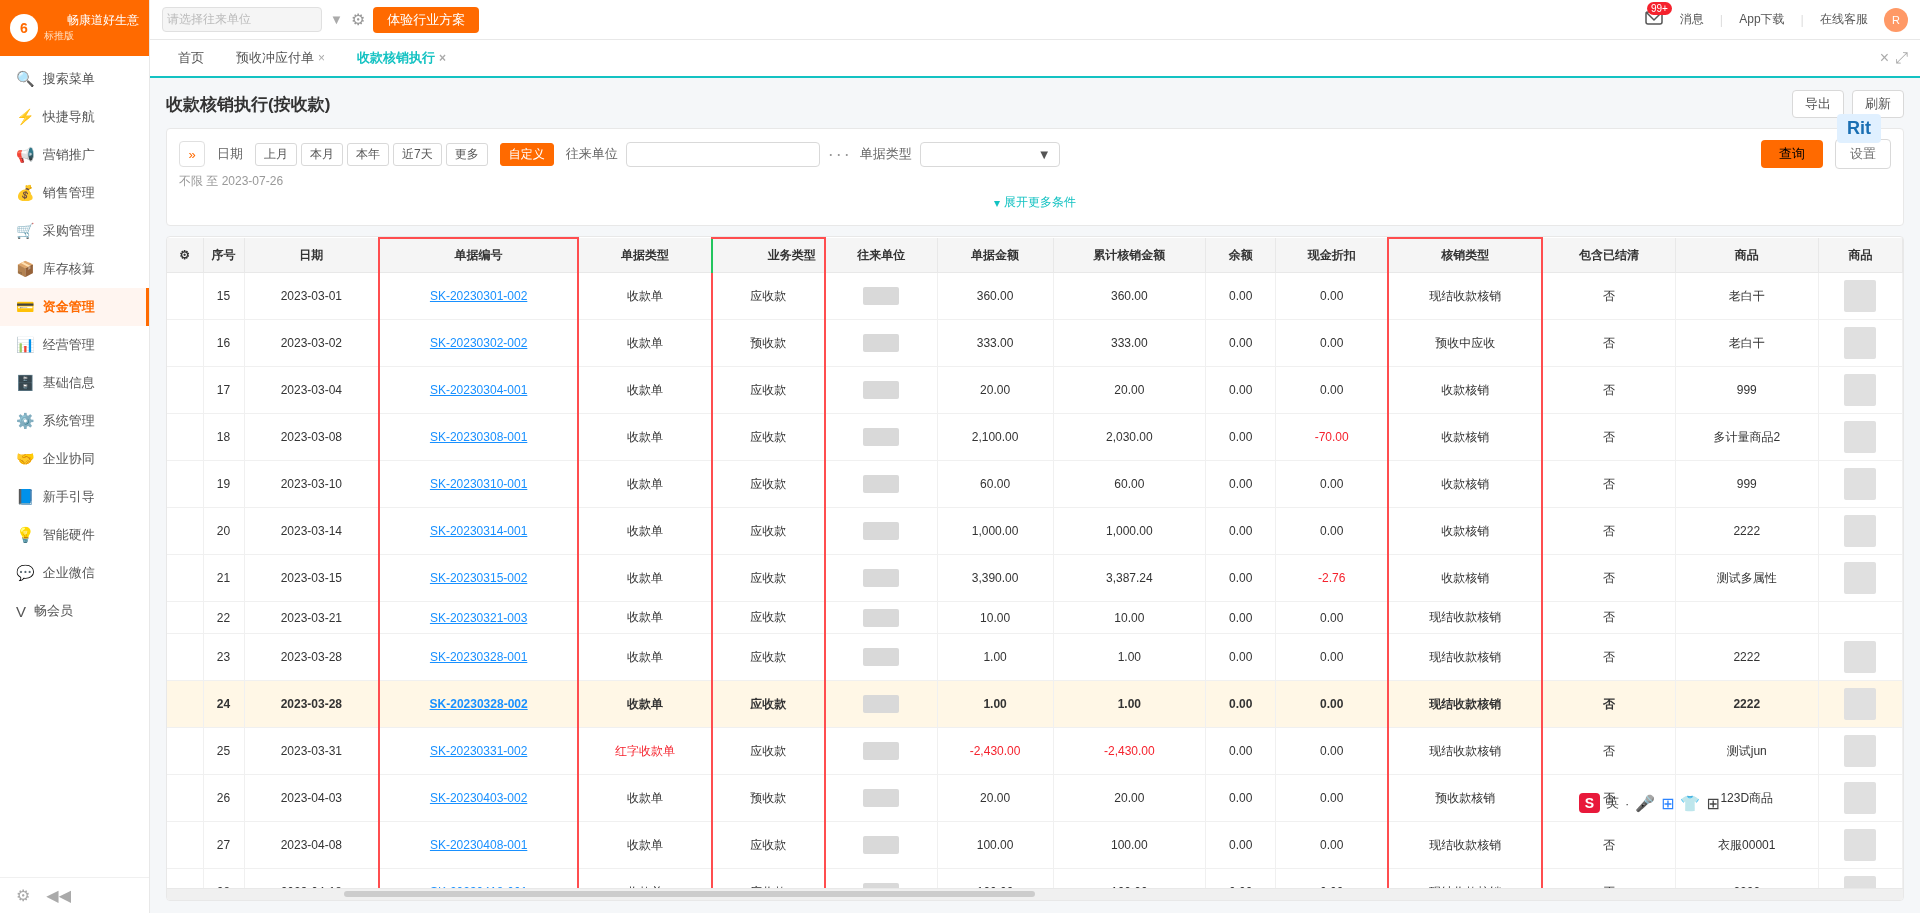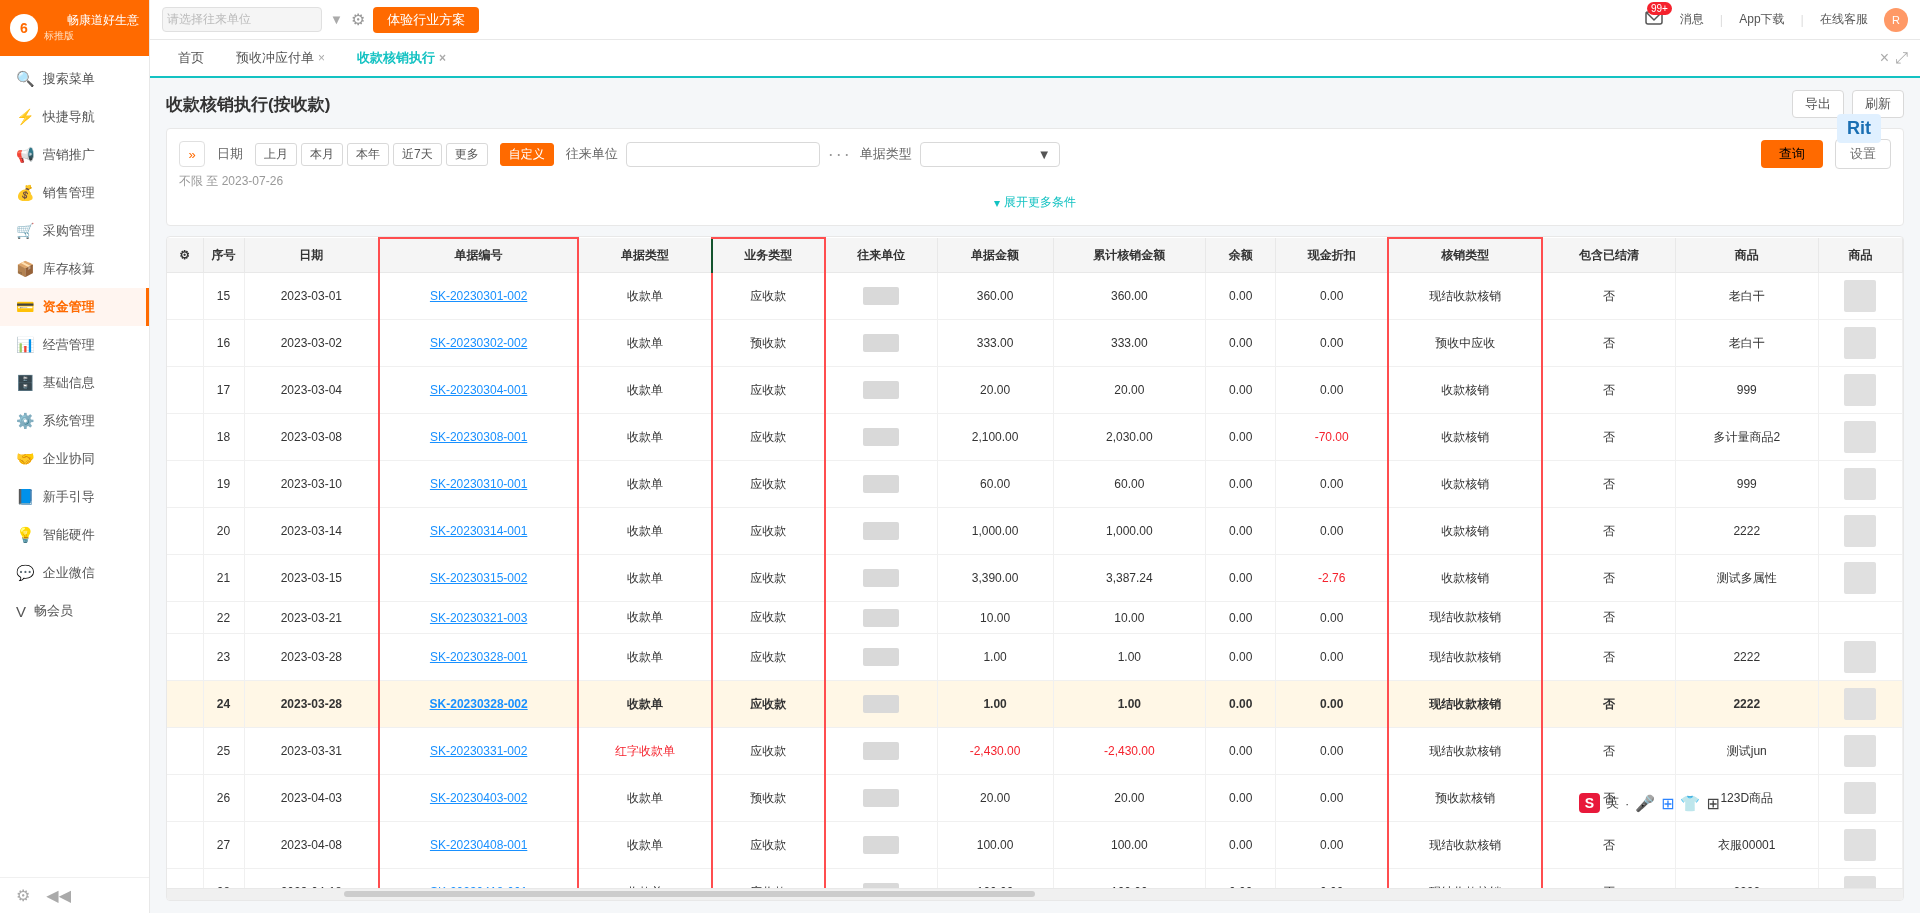--- a/index.html
+++ b/index.html
@@ -386,21 +386,21 @@
     <div class="table-wrap">
       <div class="table-container">
         <table>
           <thead>
             <tr>
               <th class="col-icon th-settings">⚙</th>
               <th class="col-num">序号</th>
               <th>日期</th>
               <th style="border-left:2px solid #ff4d4f;border-right:2px solid #ff4d4f;border-top:2px solid #ff4d4f;">单据编号</th>
               <th>单据类型</th>
-              <th style="border-left:2px solid #14532d;border-right:2px solid #ff4d4f;border-top:2px solid #ff4d4f;">业务类型</th>
+              <th style="border-left:2px solid #22c55e;border-right:2px solid #ff4d4f;border-top:2px solid #ff4d4f;text-align:right;">业务类型</th>
               <th>往来单位</th>
               <th>单据金额</th>
               <th>累计核销金额</th>
               <th>余额</th>
               <th>现金折扣</th>
               <th style="border-left:2px solid #ff4d4f;border-right:2px solid #ff4d4f;border-top:2px solid #ff4d4f;">核销类型</th>
               <th>包含已结清</th>
               <th>商品</th>
               <th>商品</th>
             </tr>

